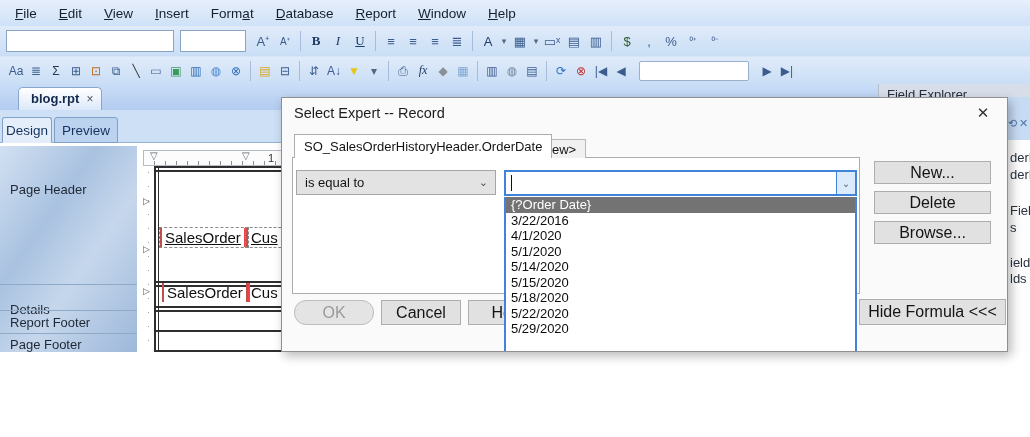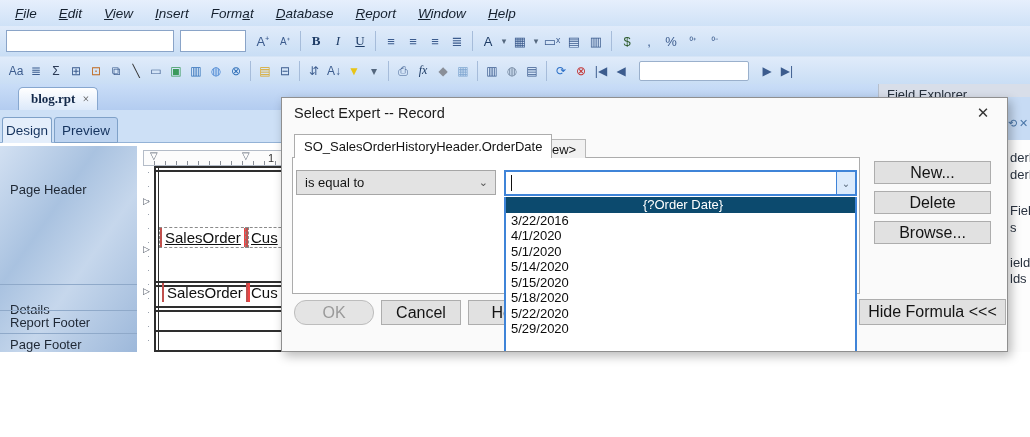--- a/index.html
+++ b/index.html
@@ -2,21 +2,21 @@
 <html><head>
 <meta charset="utf-8">
 <style>
   * { margin:0; padding:0; box-sizing:border-box; }
   html,body { background:#fff; }
   body { font-family:"Liberation Sans", sans-serif; }
   #stage { position:relative; width:1030px; height:437px; background:#fff; overflow:hidden; }
 
   
   .menubar { position:absolute; left:0; top:0; width:1030px; height:26px;
-    background:linear-gradient(#e6effc,#cfe2f7); display:flex; align-items:center; padding-left:4px;font-style:italic; }
+    background:linear-gradient(#e6effc,#cfe2f7); display:flex; align-items:center; padding-left:4px; }
   .menu-item { padding:3px 11px; font-size:13.5px; color:#15202e; cursor:default; }
   .menu-item u { text-decoration:underline; }
 
   
   .toolbar { position:absolute; left:0; width:1030px; display:flex; align-items:center;
     background:linear-gradient(#e0ebfa,#c9def5); }
   #toolbar-format { top:26px; height:30px; padding-left:6px; }
   #toolbar-insert { top:56px; height:28px; padding-left:6px; border-top:1px solid #d5e4f6; }
   .combo { height:22px; background:#fff; border:1px solid #8aa4c8; position:relative; margin-right:6px; }
   .font-combo { width:168px; }
@@ -27,21 +27,21 @@
   .ticon.small { font-size:10px; }
   .ticon.b { font-weight:bold; font-family:"Liberation Serif", serif; color:#1e3c66; }
   .ticon.i { font-style:italic; font-family:"Liberation Serif", serif; color:#1e3c66; }
   .ticon.u { text-decoration:underline; font-family:"Liberation Serif", serif; color:#1e3c66; }
   .ticon.ddarrow { width:10px; font-size:9px; color:#54677e; }
   .vsep { width:1px; height:20px; background:#a6bcda; margin:0 4px; flex:0 0 auto; }
   .pagebox { width:110px; height:20px; background:#fff; border:1px solid #9ab0cc; border-radius:2px; margin:0 8px; }
 
   
   .tabbar { position:absolute; left:0; top:84px; width:1030px; height:26px;
-    background:linear-gradient(#c9ddf7,#b3ccf0);font-family:Liberation Serif, serif; }
+    background:linear-gradient(#c9ddf7,#b3ccf0); }
   .doc-tab { position:absolute; left:18px; top:3px; height:23px; padding:3px 8px 0 12px;
     background:linear-gradient(#ffffff,#dce9fa); border:1px solid #87a7cf; border-bottom:none;
     border-radius:5px 5px 0 0; font-size:13px; font-weight:bold; color:#13294a; display:flex; gap:7px; }
   .doc-tab .close { font-weight:normal; color:#555; font-size:12px; padding-top:1px; }
   .fe-strip { position:absolute; left:878px; top:84px; width:152px; height:26px; background:#d8dee9;
     border-left:1px solid #b6bfcc; font-size:13px; color:#26303c; padding:3px 0 0 8px; }
 
   
   .viewtabs { position:absolute; left:0; top:110px; width:1030px; height:33px; background:#cde0f6;
     border-bottom:1px solid #93b2d6; }
@@ -100,21 +100,21 @@
   .op-select .chev { position:absolute; right:7px; font-size:11px; color:#555; }
   .val-combo { position:absolute; left:222px; top:72px; width:353px; height:26px; background:#fff;
     border:2px solid #3f84d8; z-index:4; }
   .val-combo .caret { position:absolute; left:5px; top:3px; width:1px; height:16px; background:#111; }
   .val-combo .ddbtn { position:absolute; right:0; top:0; width:19px; height:22px; background:#dcebfc;
     border-left:1px solid #3f84d8; display:flex; align-items:center; justify-content:center;
     font-size:10px; color:#5a6b7d; }
   .droplist { position:absolute; left:222px; top:99px; width:353px; height:156px; background:#fff;
     border-left:2px solid #3f84d8; border-right:2px solid #3f84d8; overflow:hidden; z-index:6; }
   .droplist .item { height:15.5px; line-height:15.5px; font-size:13px; color:#0c0c0c; padding-left:5px; }
-  .droplist .item.sel { background:#0c4a6e; color:#fff;text-align:center; }
+  .droplist .item.sel { background:#737373; color:#fff; }
   .dbtn { position:absolute; background:#e1e1e1; border:1px solid #adadad; font-size:16px; color:#141414;
     display:flex; align-items:center; justify-content:center; z-index:2; }
   .dbtn.side { left:592px; width:117px; height:23px; }
   .dbtn.ok { left:12px; top:202px; width:80px; height:25px; background:#e4e4e4; border-color:#bdbdbd; color:#9a9a9a;border-radius:12px; }
   .dbtn.cancel { left:99px; top:202px; width:80px; height:25px; }
   .dbtn.help { left:186px; top:202px; width:80px; height:25px; }
   .dbtn.hidef { left:577px; top:201px; width:147px; height:26px; }
 </style>
 </head>
 <body>

